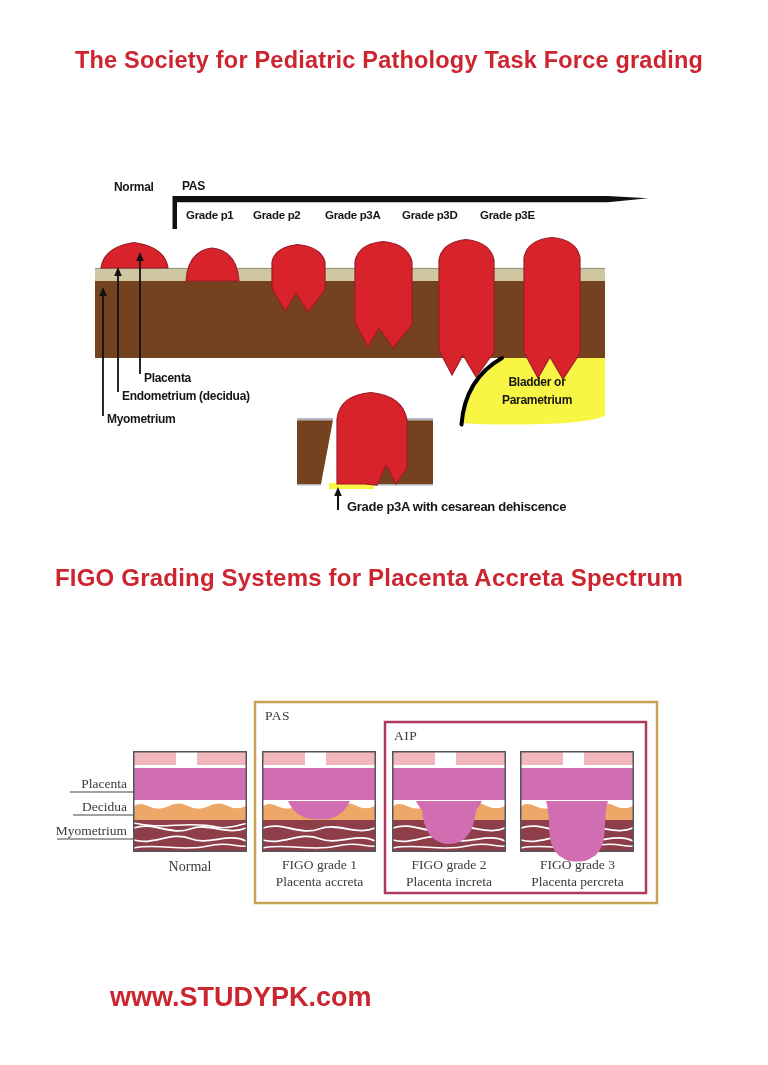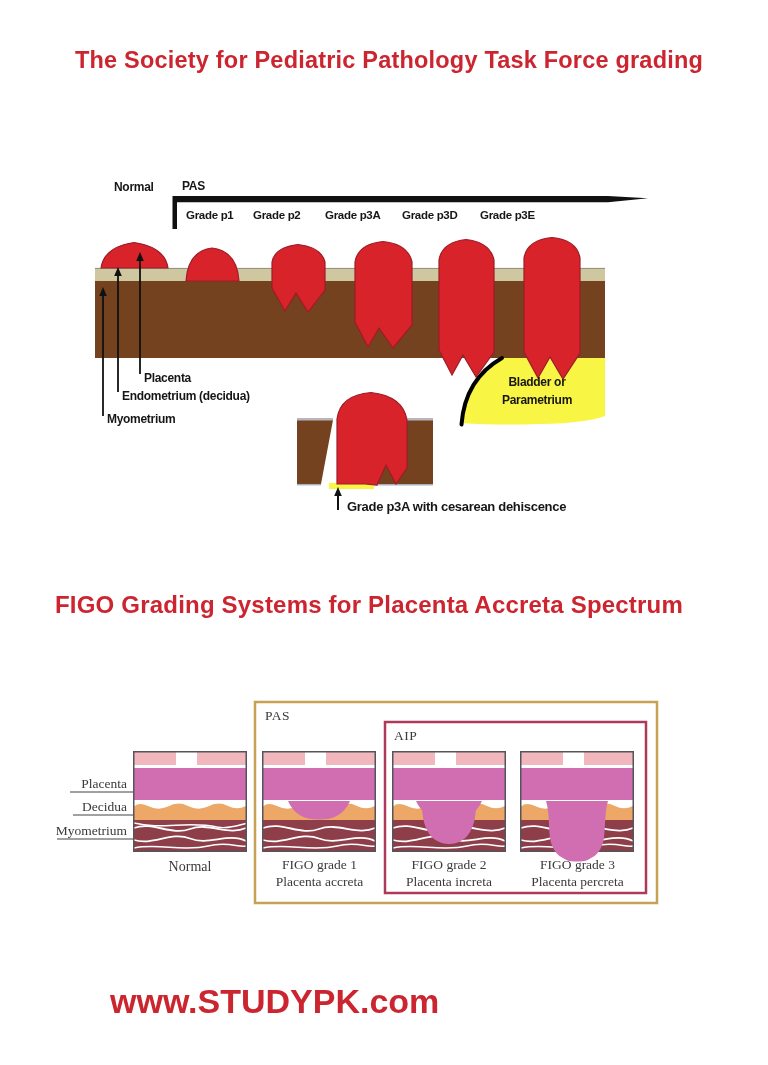--- a/index.html
+++ b/index.html
@@ -1,23 +1,23 @@
 <!DOCTYPE html>
 <html><head>
 <meta charset="utf-8">
 <style>
   html,body{margin:0;padding:0;background:#ffffff;}
   .page{position:relative;width:768px;height:1065px;background:#ffffff;overflow:hidden;
         font-family:"Liberation Sans",sans-serif;}
   .title{position:absolute;color:#cd2530;font-weight:bold;font-size:23.5px;line-height:36px;
          white-space:nowrap;letter-spacing:0.2px;}
   .title1{left:75px;top:42px;}
-  .title2{left:55px;top:560px;font-size:24px;margin-top:27px;}
+  .title2{left:55px;top:560px;font-size:24px;}
   .footer{position:absolute;left:110px;top:982px;color:#cb2630;font-weight:bold;
-          font-size:34px;white-space:nowrap;}
+          font-size:27px;white-space:nowrap;}
   svg{position:absolute;left:0;top:0;}
   .f1t{font-family:"Liberation Sans",sans-serif;font-weight:bold;fill:#161616;letter-spacing:-0.3px;}
   .f2t{font-family:"Liberation Serif","DejaVu Serif",serif;fill:#3a3a3a;}
 </style>
 </head>
 <body>
 
 <div class="page">
 
   <div class="title title1">

